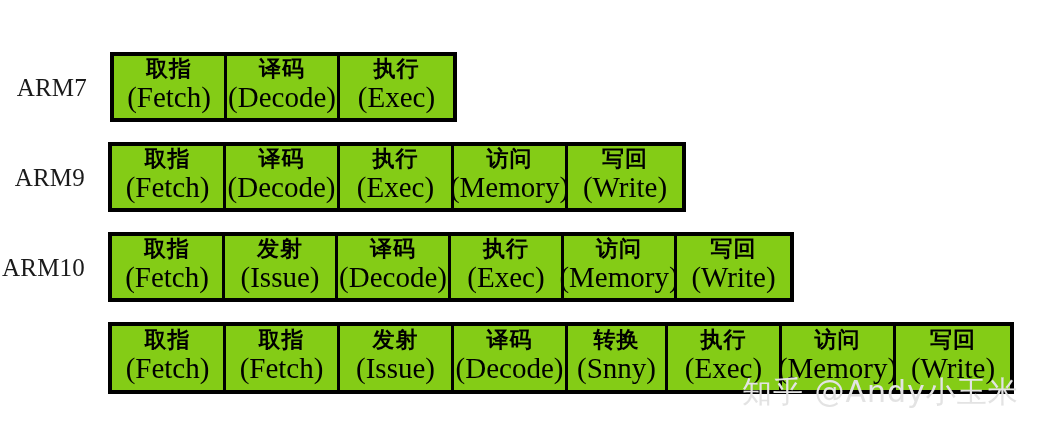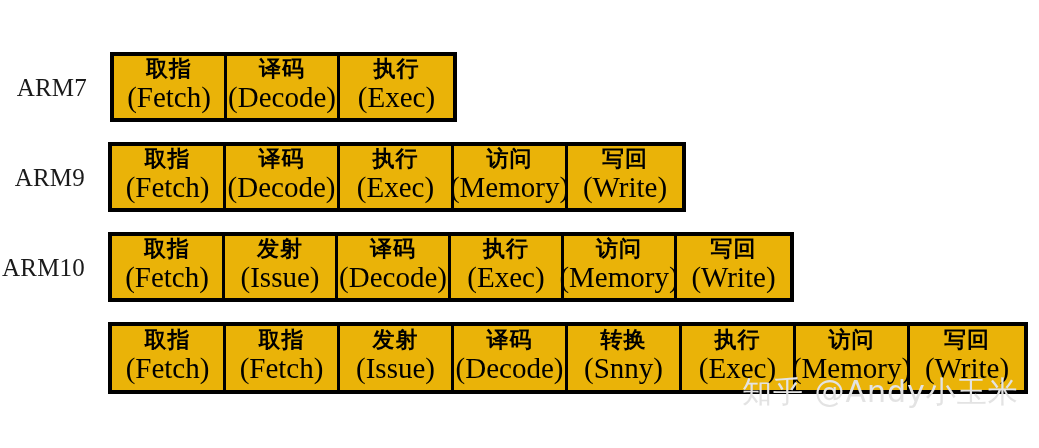--- a/index.html
+++ b/index.html
@@ -41,21 +41,21 @@
     box-sizing: border-box;
   }
 
   .stage-cell {
     box-sizing: border-box;
     display: flex;
     flex-direction: column;
     align-items: center;
     justify-content: center;
     border-right: 3px solid #000000;
-    background: #eab308;
+    background: #84cc16;
     padding: 3px 2px 5px 2px;
   }
   .stage-cell:last-child {
     border-right: none;
   }
 
   .stage-cn {
     font-family: "DejaVu Sans", "Liberation Sans", sans-serif;
     font-size: 22px;
     font-weight: bold;
@@ -172,21 +172,21 @@
             <div class="stage-en">(Fetch)</div>
           </div>
           <div class="stage-cell" style="width: 114px;">
             <div class="stage-cn">发射</div>
             <div class="stage-en">(Issue)</div>
           </div>
           <div class="stage-cell" style="width: 114px;">
             <div class="stage-cn">译码</div>
             <div class="stage-en">(Decode)</div>
           </div>
-          <div class="stage-cell" style="width: 114px;">
+          <div class="stage-cell" style="width: 100px;">
             <div class="stage-cn">转换</div>
             <div class="stage-en">(Snny)</div>
           </div>
           <div class="stage-cell" style="width: 114px;">
             <div class="stage-cn">执行</div>
             <div class="stage-en">(Exec)</div>
           </div>
           <div class="stage-cell" style="width: 114px;">
             <div class="stage-cn">访问</div>
             <div class="stage-en">(Memory)</div>

